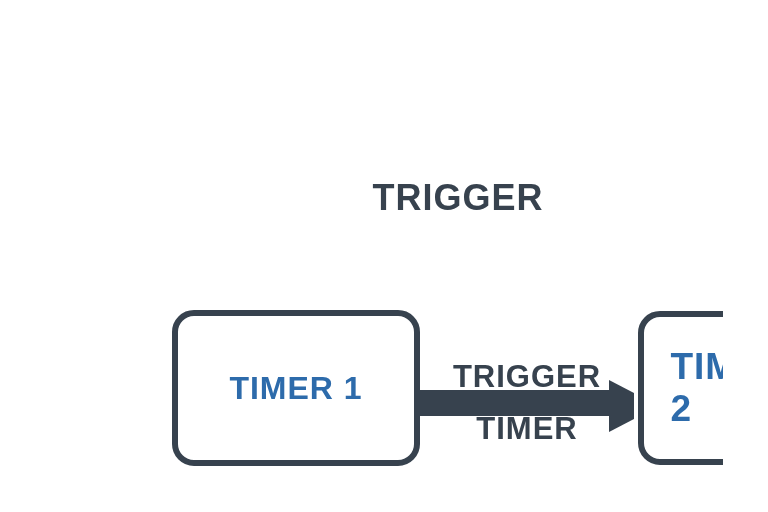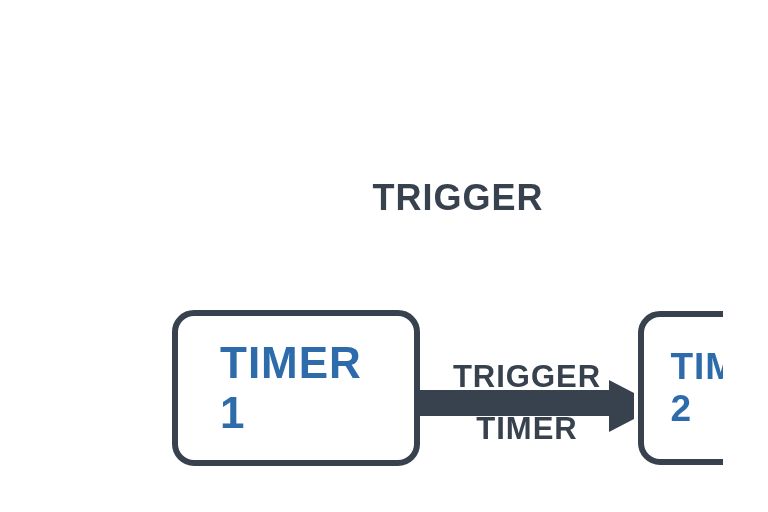--- a/index.html
+++ b/index.html
@@ -38,21 +38,21 @@
     justify-content: center;
     font-weight: bold;
     color: var(--node-text);
     letter-spacing: 1px;
   }
   .node-timer-1 {
     left: 82px;
     top: 220px;
     width: 248px;
     height: 156px;
-    font-size: 44px;
+    font-size: 32px;
   }
   .node-timer-2 {
     left: 548px;
     top: 221px;
     width: 185px;
     height: 154px;
     font-size: 37px;
   }
   .arrow-line {
     position: absolute;

